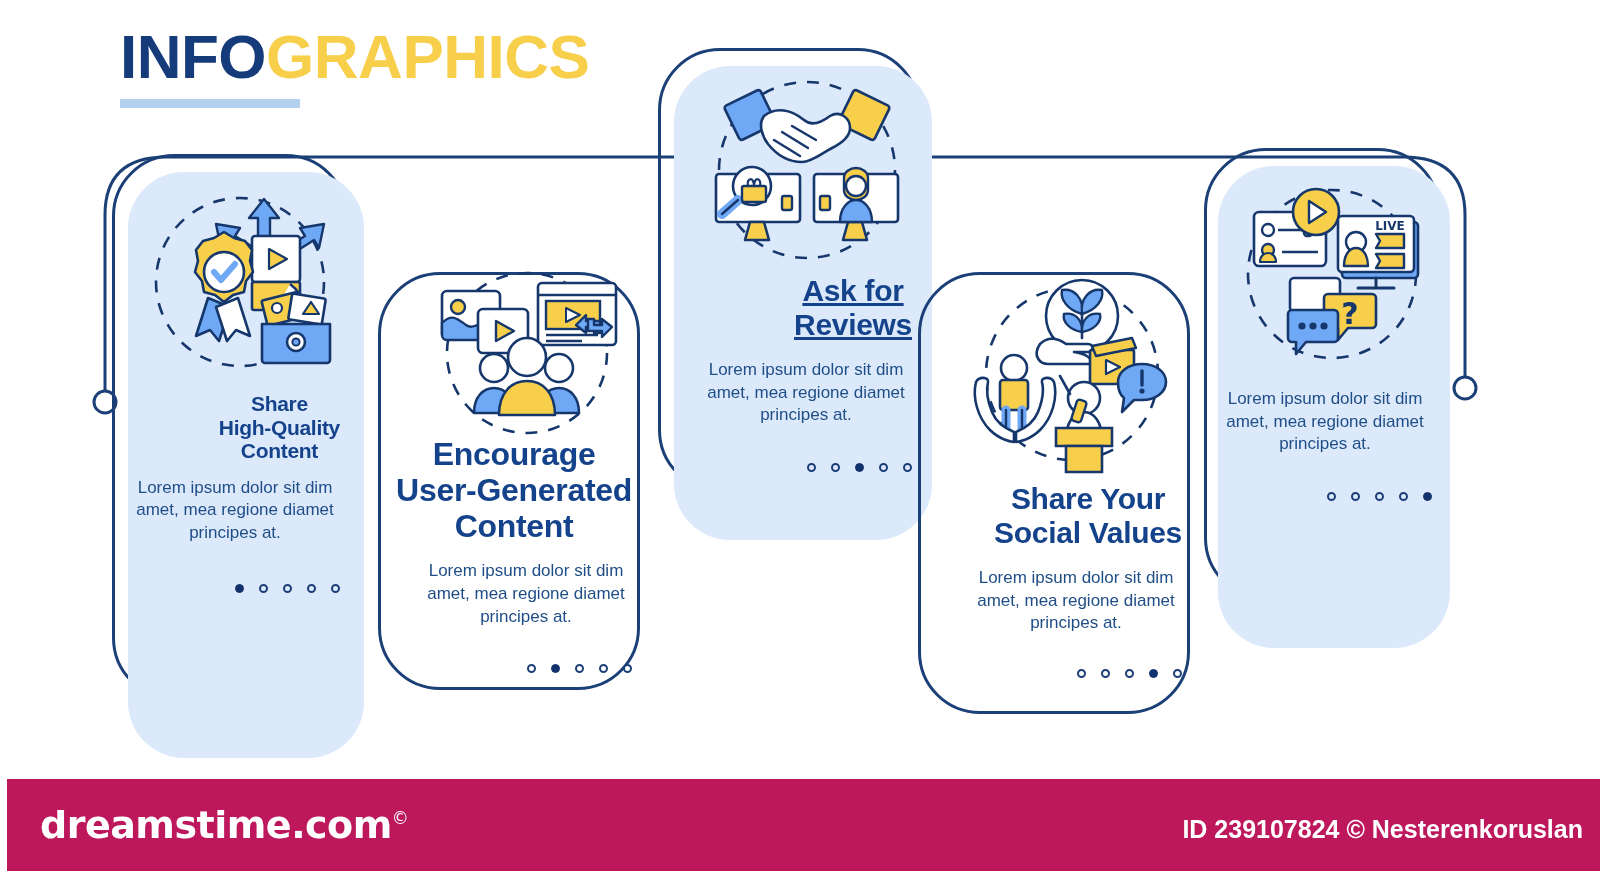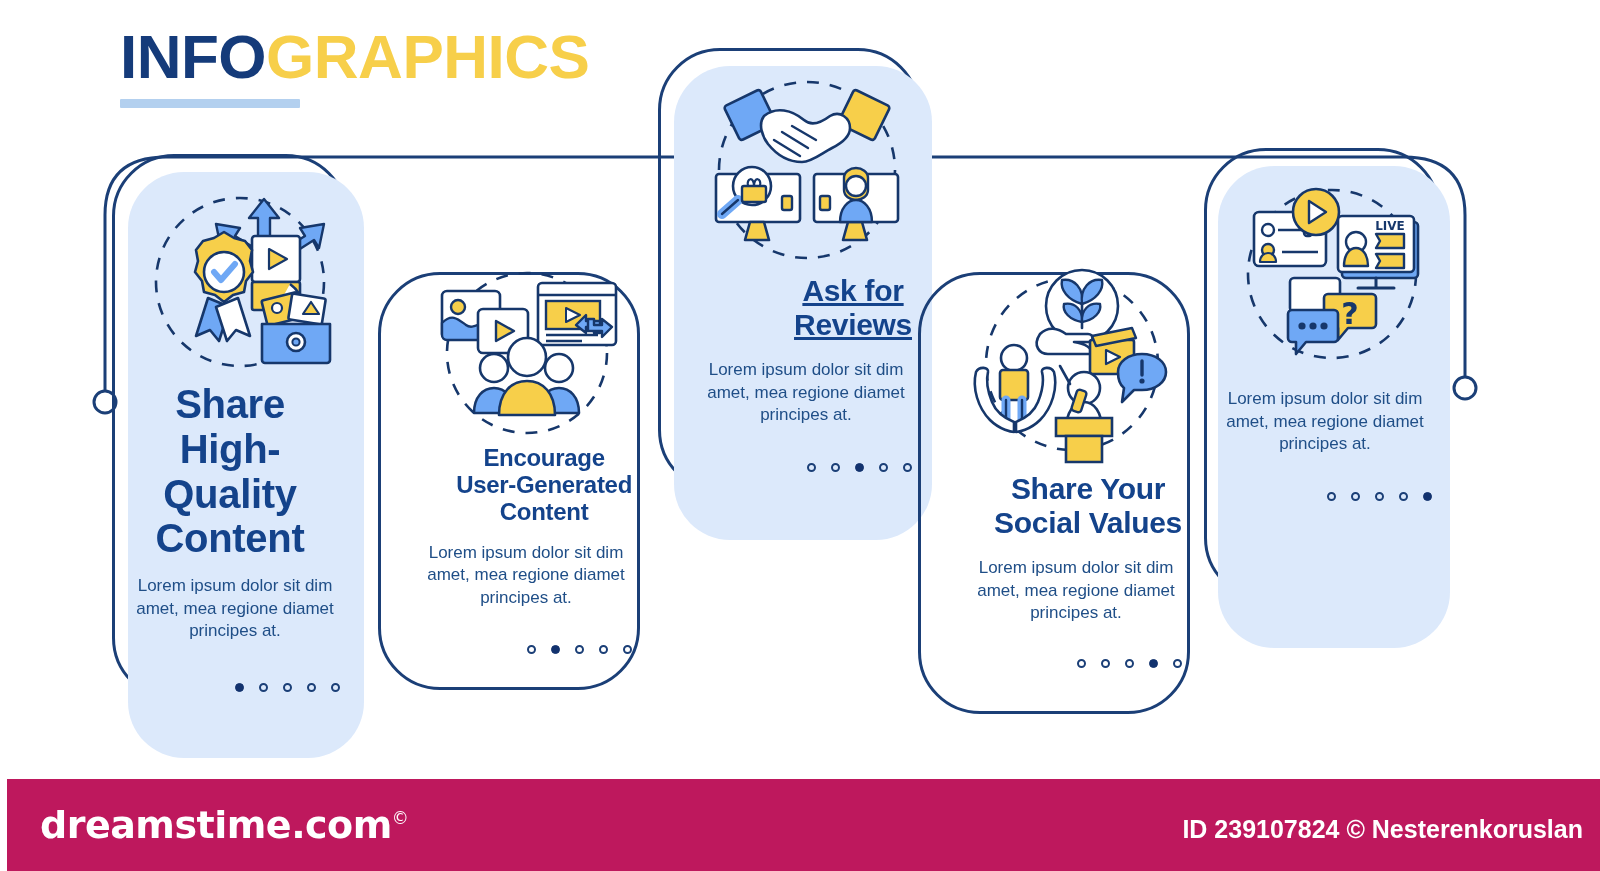--- a/index.html
+++ b/index.html
@@ -117,21 +117,21 @@
 
           <rect x="124" y="104" width="36" height="26" rx="2" fill="#f7cf4a" stroke="#16376b" stroke-width="2.6" transform="rotate(-14 142 117)"></rect>
           <circle cx="137" cy="116" r="5" fill="#ffffff" stroke="#16376b" stroke-width="2.2"></circle>
           <rect x="150" y="104" width="34" height="26" rx="2" fill="#ffffff" stroke="#16376b" stroke-width="2.6" transform="rotate(9 167 117)"></rect>
           <path d="M163,122 l8,-12 l8,12 z" fill="#f7cf4a" stroke="#16376b" stroke-width="2.2" stroke-linejoin="round"></path>
           <path d="M122,132 l0,36 a3,3 0 0 0 3,3 l62,0 a3,3 0 0 0 3,-3 l0,-36 z" fill="#6fa8f5" stroke="#16376b" stroke-width="2.6" stroke-linejoin="round"></path>
           <circle cx="156" cy="150" r="9" fill="#ffffff" stroke="#16376b" stroke-width="2.6"></circle>
           <circle cx="156" cy="150" r="3.6" fill="#6fa8f5" stroke="#16376b" stroke-width="2"></circle>
         </svg>
       </div>
-      <div class="card-title" style="font-size:40px;white-space:pre-line;">Share
+      <div class="card-title" style="font-size:21px;margin-top:10px;white-space:pre-line;">Share
 High-Quality
 Content</div>
       <div class="card-body" style="font-size:17px;margin-top:14px;width:210px;">Lorem ipsum dolor sit dim amet, mea regione diamet principes at.</div>
       <div class="dots" style="margin-top:40px;">
         <span class="dot on"></span>
         <span class="dot off"></span>
         <span class="dot off"></span>
         <span class="dot off"></span>
         <span class="dot off"></span>
       </div>
@@ -163,21 +163,21 @@
           <path d="M190,62 l-10,10 l0,-6 l-14,0 l0,-12 l6,0 l0,6 l8,0 l0,-6 z" fill="#6fa8f5" stroke="#16376b" stroke-width="2.4" stroke-linejoin="round"></path>
 
           <circle cx="72" cy="103" r="14" fill="#ffffff" stroke="#16376b" stroke-width="2.6"></circle>
           <path d="M52,148 c0,-16 9,-25 20,-25 c11,0 20,9 20,25 z" fill="#6fa8f5" stroke="#16376b" stroke-width="2.6" stroke-linejoin="round"></path>
           <circle cx="137" cy="103" r="14" fill="#ffffff" stroke="#16376b" stroke-width="2.6"></circle>
           <path d="M117,148 c0,-16 9,-25 20,-25 c11,0 20,9 20,25 z" fill="#6fa8f5" stroke="#16376b" stroke-width="2.6" stroke-linejoin="round"></path>
           <circle cx="105" cy="92" r="19" fill="#ffffff" stroke="#16376b" stroke-width="2.6"></circle>
           <path d="M77,150 c0,-22 12,-34 28,-34 c16,0 28,12 28,34 z" fill="#f7cf4a" stroke="#16376b" stroke-width="2.6" stroke-linejoin="round"></path>
         </svg>
       </div>
-      <div class="card-title" style="font-size:24px;margin-top:8px;white-space:pre-line;">Encourage
+      <div class="card-title" style="font-size:32px;white-space:pre-line;">Encourage
 User-Generated
 Content</div>
       <div class="card-body" style="font-size:17px;margin-top:16px;width:212px;">Lorem ipsum dolor sit dim amet, mea regione diamet principes at.</div>
       <div class="dots" style="margin-top:36px;">
         <span class="dot off"></span>
         <span class="dot on"></span>
         <span class="dot off"></span>
         <span class="dot off"></span>
         <span class="dot off"></span>
       </div>
@@ -224,21 +224,21 @@
         <span class="dot off"></span>
         <span class="dot on"></span>
         <span class="dot off"></span>
         <span class="dot off"></span>
       </div>
     </div>
   </div>
 
   <div class="card" style="left:918px;top:272px;width:272px;height:442px;">
     <div class="card-outline"></div>
-    <div class="card-inner" style="padding:0 8px 0 8px;">
+    <div class="card-inner" style="padding:10px 8px 0 8px;">
       <div class="icon-wrap" style="width:220px;height:200px;margin-top:-6px;">
         <svg width="220" height="200" viewBox="0 0 220 200">
           <circle cx="110" cy="98" r="86" fill="none" stroke="#16376b" stroke-width="2.6" stroke-dasharray="12 11"></circle>
 
           <circle cx="120" cy="40" r="36" fill="#ffffff" stroke="#16376b" stroke-width="2.6"></circle>
           <path d="M120,62 l0,-28" fill="none" stroke="#16376b" stroke-width="2.6" stroke-linecap="round"></path>
           <path d="M120,38 c-14,-4 -22,-14 -20,-24 c12,-2 22,8 20,24 z" fill="#6fa8f5" stroke="#16376b" stroke-width="2.4" stroke-linejoin="round"></path>
           <path d="M120,38 c14,-4 22,-14 20,-24 c-12,-2 -22,8 -20,24 z" fill="#6fa8f5" stroke="#16376b" stroke-width="2.4" stroke-linejoin="round"></path>
           <path d="M120,56 c-12,-2 -20,-10 -18,-18 c11,-2 19,6 18,18 z" fill="#6fa8f5" stroke="#16376b" stroke-width="2.4" stroke-linejoin="round"></path>
           <path d="M120,56 c12,-2 20,-10 18,-18 c-11,-2 -19,6 -18,18 z" fill="#6fa8f5" stroke="#16376b" stroke-width="2.4" stroke-linejoin="round"></path>

